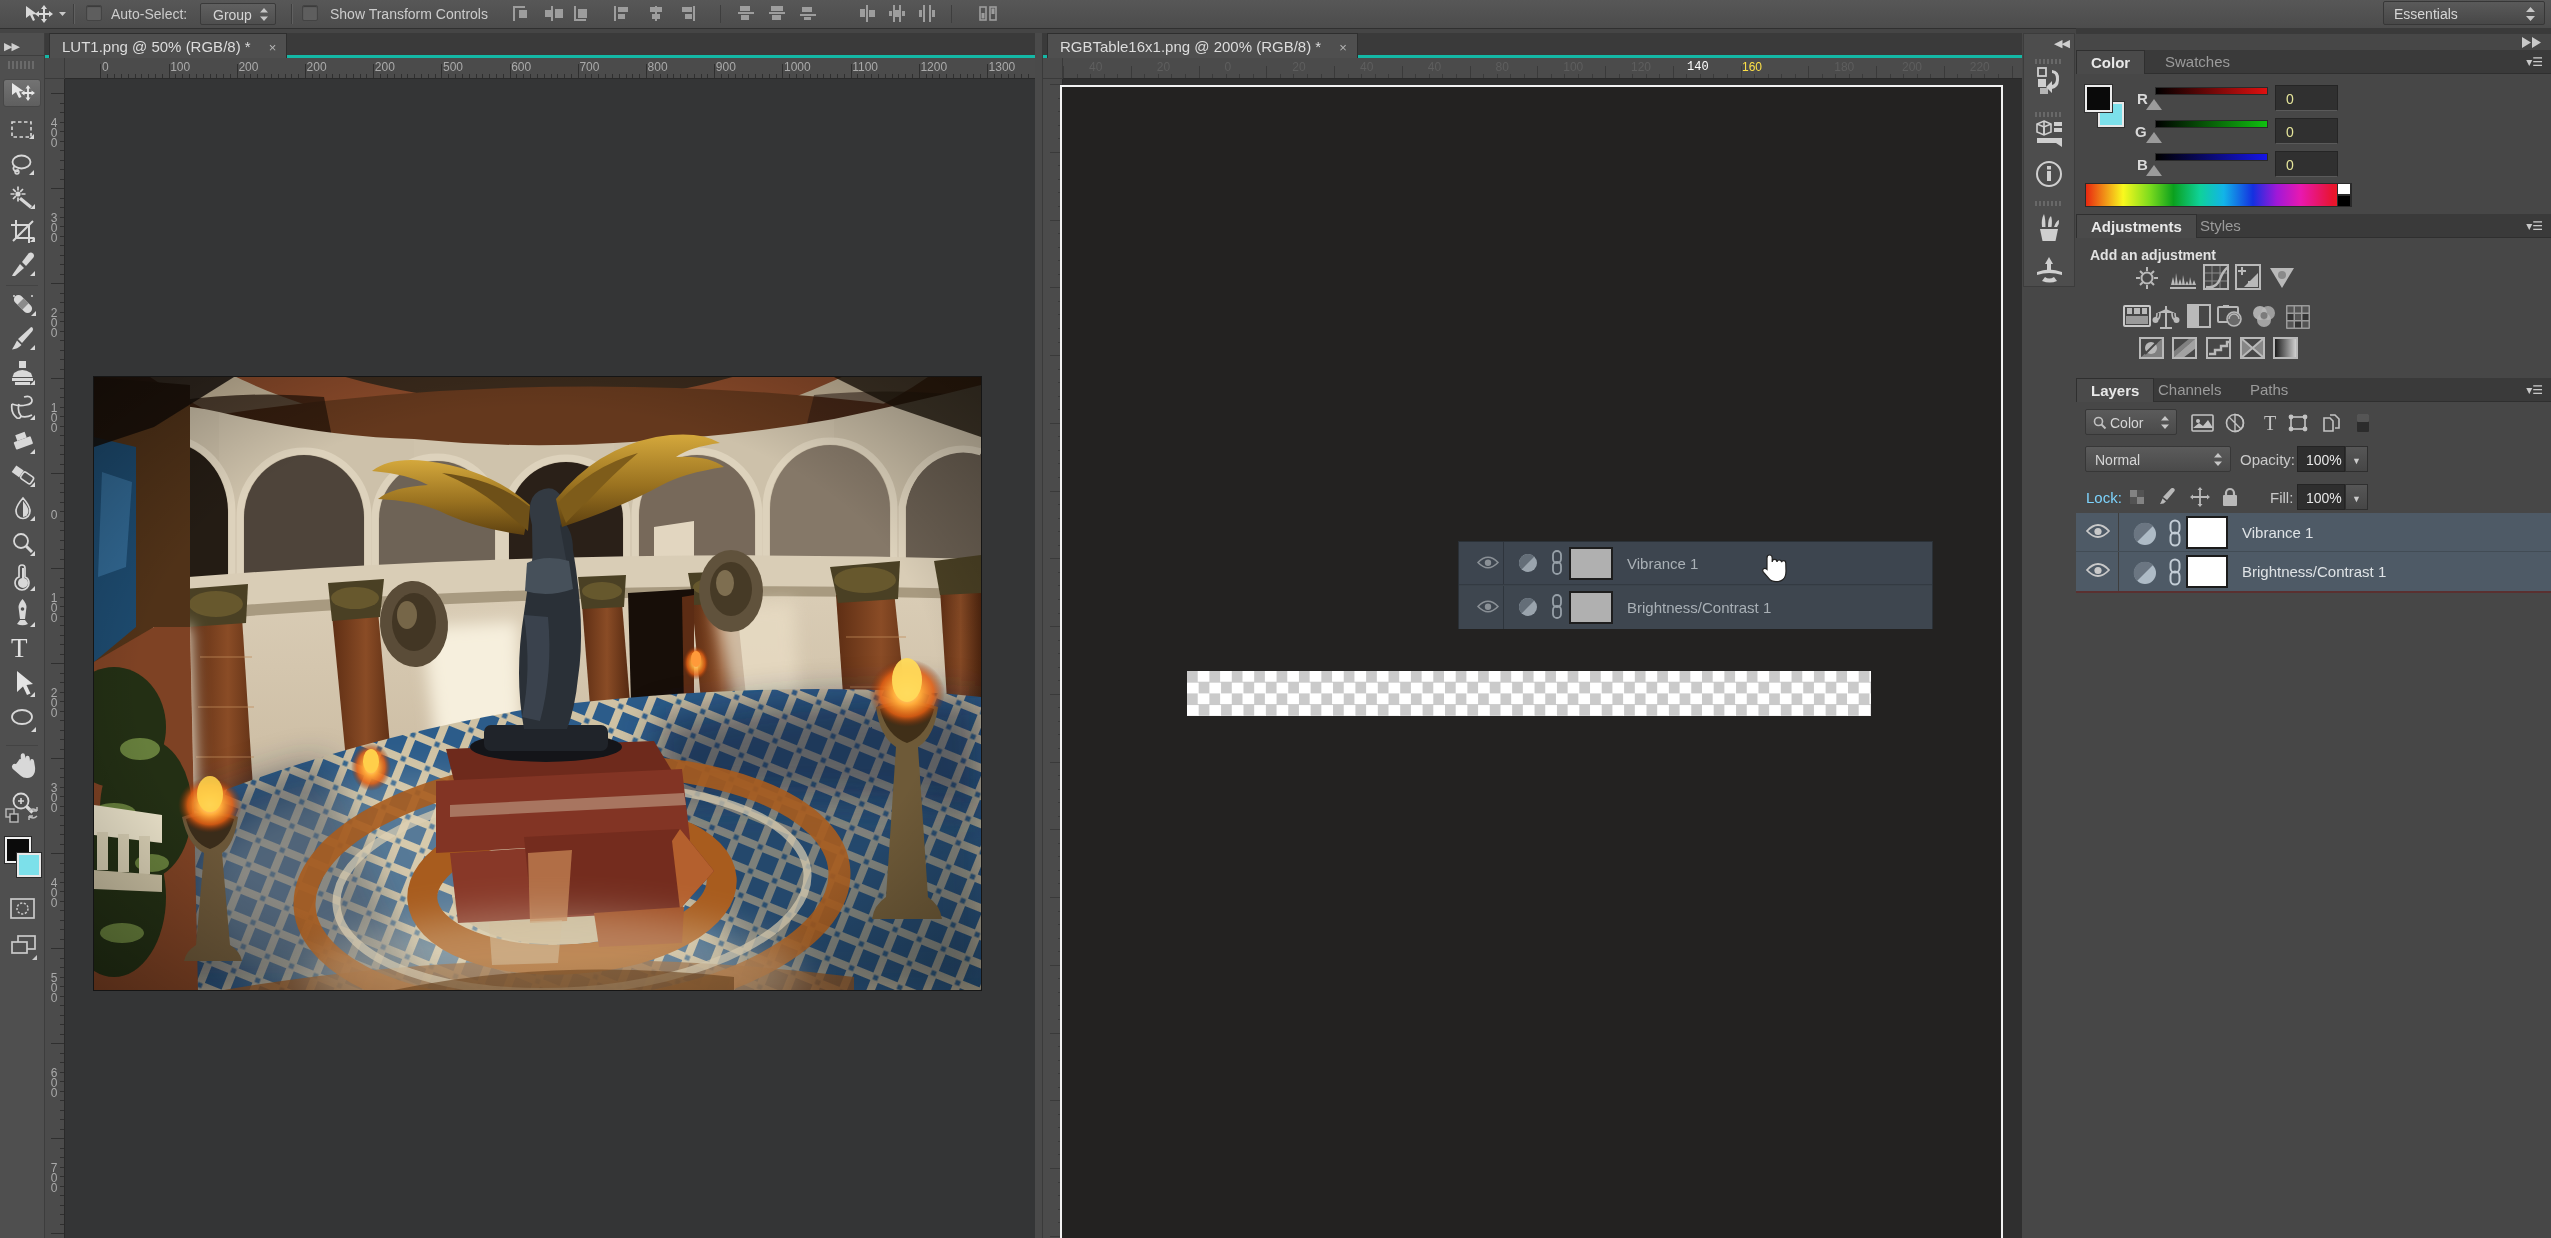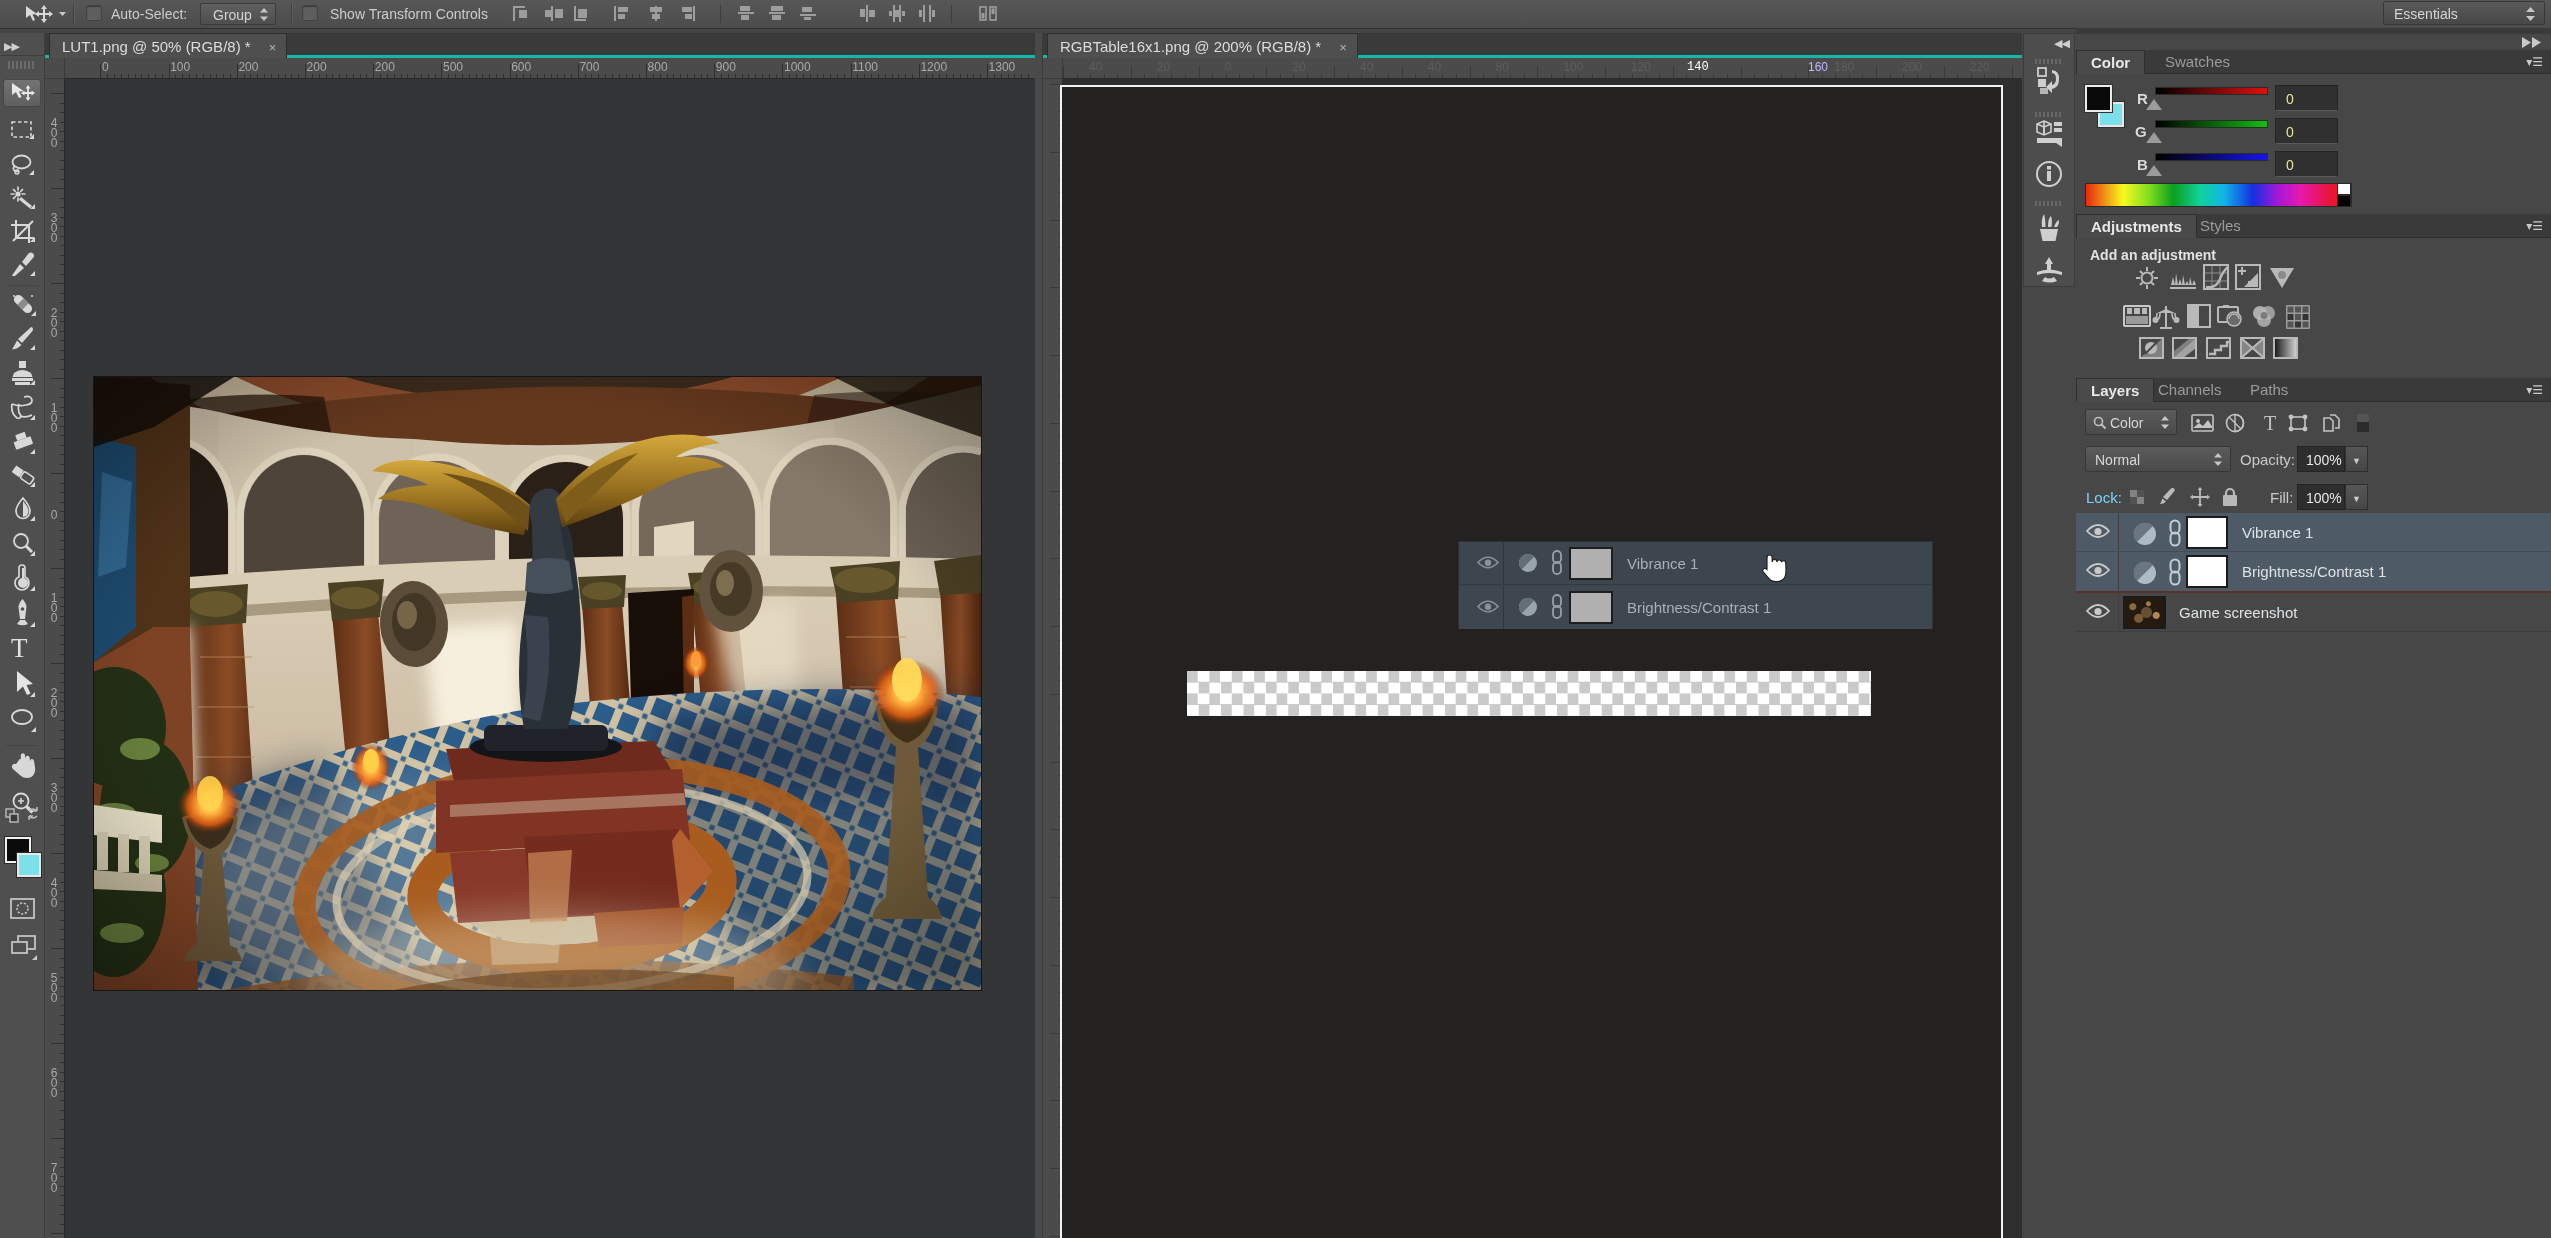--- a/index.html
+++ b/index.html
@@ -1004,21 +1004,21 @@
         <div class="rnum" style="left:46px;color:#5e5e5e;">40</div>
         <div class="rnum" style="left:113.75px;color:#5e5e5e;">20</div>
         <div class="rnum" style="left:181.5px;color:#5e5e5e;">0</div>
         <div class="rnum" style="left:249.25px;color:#5e5e5e;">20</div>
         <div class="rnum" style="left:317px;color:#5e5e5e;">40</div>
         <div class="rnum" style="left:384.75px;color:#5e5e5e;">40</div>
         <div class="rnum" style="left:452.5px;color:#5e5e5e;">80</div>
         <div class="rnum" style="left:520.25px;color:#5e5e5e;">100</div>
         <div class="rnum" style="left:588px;color:#5e5e5e;">120</div>
         <div class="rnum" style="left:644px;color:#ffffff;font-family:Liberation Mono, monospace;">140</div>
-        <div class="rnum" style="left:765px;color:#c4b5fd;">160</div>
+        <div class="rnum" style="left:699px;color:#fde047;">160</div>
         <div class="rnum" style="left:791.25px;color:#5e5e5e;">180</div>
         <div class="rnum" style="left:859px;color:#5e5e5e;">200</div>
         <div class="rnum" style="left:926.75px;color:#5e5e5e;">220</div>
       </div>
     <div class="vruler" id="vr2">
         <div style="position:absolute;top:5.0px;right:0;height:1px;width:4px;background:#3a3a3a;"></div>
         <div style="position:absolute;top:18.6px;right:0;height:1px;width:4px;background:#3a3a3a;"></div>
         <div style="position:absolute;top:32.1px;right:0;height:1px;width:4px;background:#3a3a3a;"></div>
         <div style="position:absolute;top:45.7px;right:0;height:1px;width:4px;background:#3a3a3a;"></div>
         <div style="position:absolute;top:59.2px;right:0;height:1px;width:4px;background:#3a3a3a;"></div>
@@ -1482,31 +1482,15 @@
         <svg style="position:absolute;left:92px;top:6px;" width="14" height="28" viewBox="0 0 14 28">
             <g fill="none" stroke="#c3cdd6" stroke-width="2">
               <rect x="2.5" y="1.5" width="9" height="13" rx="4.5"></rect>
               <rect x="2.5" y="13.5" width="9" height="13" rx="4.5"></rect>
             </g>
           </svg>
         <div class="lthumb" style="left:110px;top:3px;width:42px;height:33px;background:#fff;border:2px solid #1b1b1b;"></div>
         <div class="ltxt" style="left:166px;top:11px;">Brightness/Contrast 1</div>
       </div>
       <div style="position:absolute;left:0;top:188px;width:475px;height:2px;background:#5a3030;"></div>
-      <div class="lrow" style="top:190px;background:#474747;border-bottom:1px solid #3e3e3e;">
-        <div class="leye">
-            <svg style="position:absolute;left:10px;top:10px;" width="24" height="17" viewBox="0 0 24 17">
-              <path d="M1 8 Q12 -4 23 8 Q12 20 1 8 Z" fill="none" stroke="#c9c9c9" stroke-width="1.8"></path>
-              <circle cx="12" cy="8.5" r="3.6" fill="#c9c9c9"></circle>
-            </svg>
-          </div>
-        <div class="lthumb" id="gsthumb" style="left:47px;top:3px;width:43px;height:33px;border:2px solid #1b1b1b;background:
-radial-gradient(circle at 20% 30%, #8a6a42 0 3px, transparent 4px),
-radial-gradient(circle at 60% 20%, #9a7a50 0 2px, transparent 3px),
-radial-gradient(circle at 80% 60%, #b08a58 0 3px, transparent 4px),
-radial-gradient(circle at 35% 70%, #7a5a38 0 4px, transparent 5px),
-radial-gradient(circle at 55% 50%, #684e30 0 5px, transparent 6px),
-#241a10;"></div>
-        <div class="ltxt" style="left:103px;top:11px;">Game screenshot</div>
-      </div>
     </div>
   </div>
 
 </div>
 </body></html>

